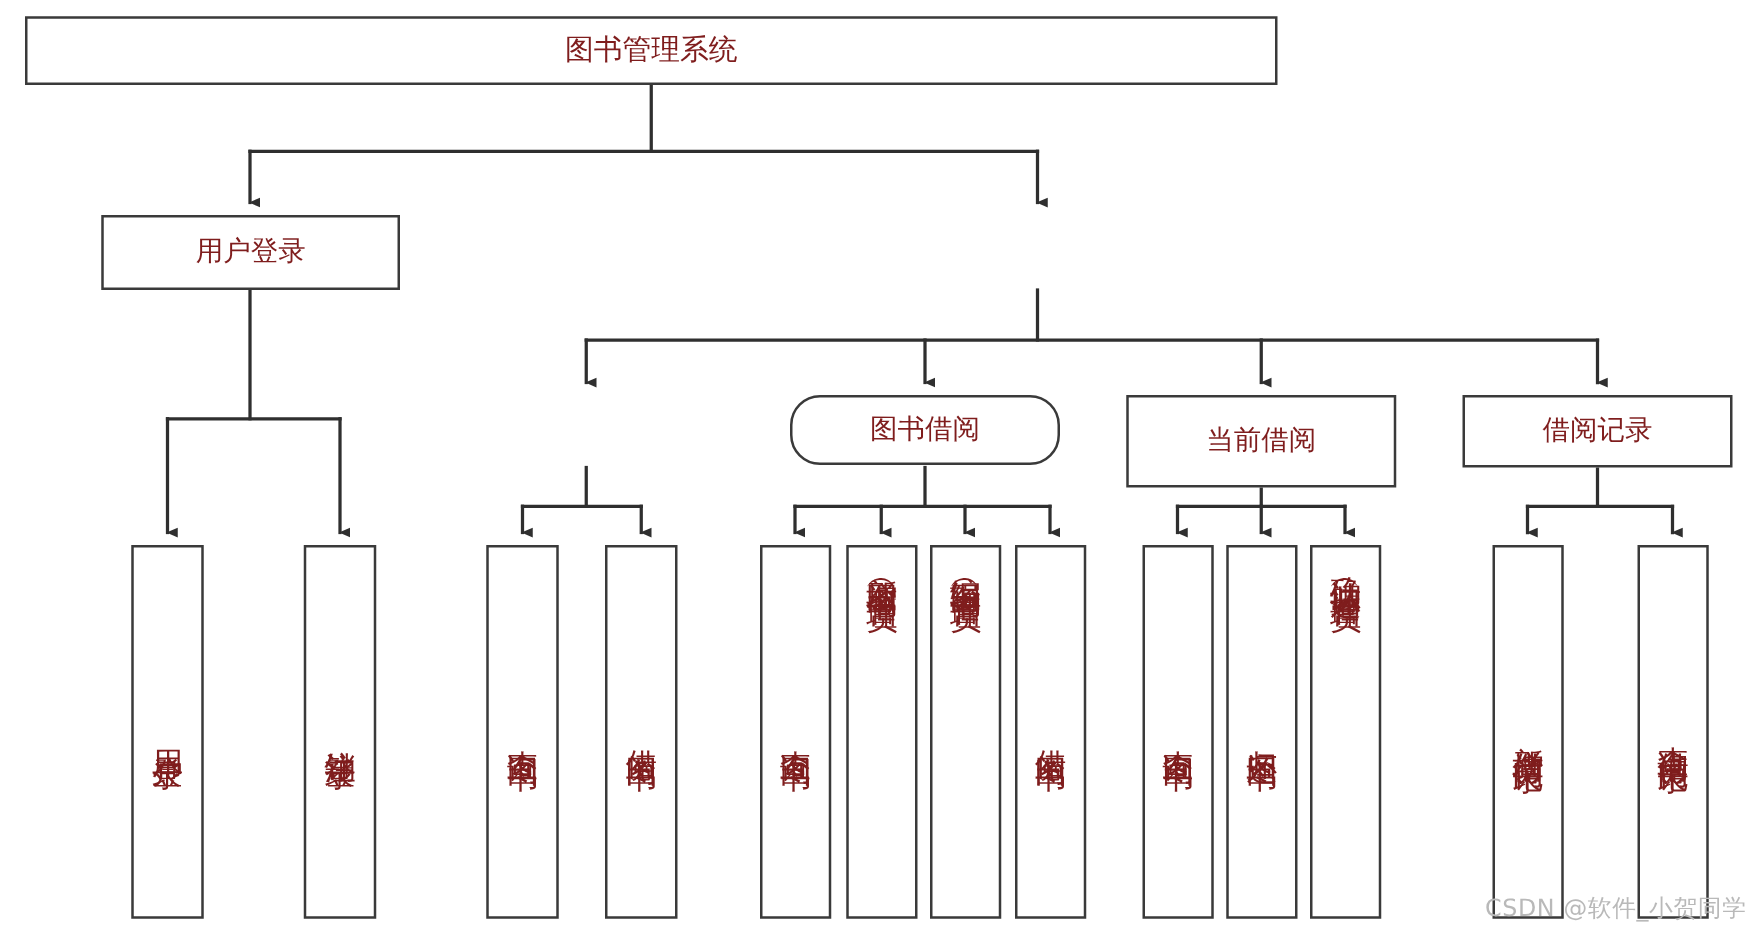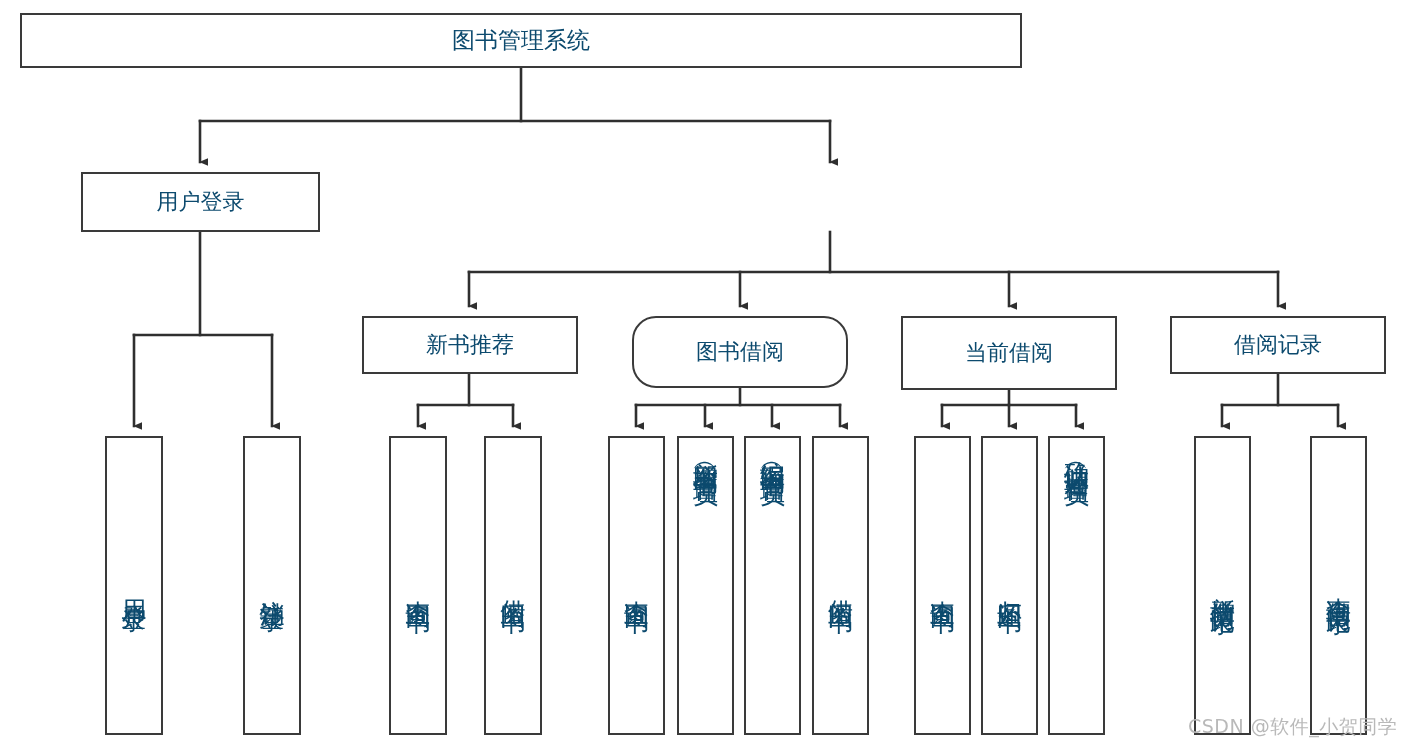--- a/index.html
+++ b/index.html
@@ -31,21 +31,21 @@
     box-sizing: border-box;
     border: 2px solid #3a3a3a;
     background: #ffffff;
     display: flex;
     align-items: center;
     justify-content: center;
     color: #2b2b2b;
   }
   .node-label {
     font-family: "DejaVu Sans", "Liberation Sans", sans-serif;
-    color: #0c4a6e;
+    color: #7f1d1d;
     line-height: 1.18;
     text-align: center;
     white-space: nowrap;
   }
   .lvl0 .node-label { font-size: 23px; }
   .lvl1 .node-label { font-size: 22px; }
   .lvl2 .node-label { font-size: 22px; }
   .leaf .node-label {
     writing-mode: vertical-rl;
     text-orientation: upright;
@@ -125,24 +125,21 @@
   </svg>
 
   <div class="node-box lvl0" style="left:20px; top:13px; width:1002px; height:55px;">
     <span class="node-label">图书管理系统</span>
   </div>
 
   <div class="node-box lvl1" style="left:81px; top:172px; width:239px; height:60px;">
     <span class="node-label">用户登录</span>
   </div>
 
-  <div class="node-box lvl2" style="left:362px; top:316px; width:216px; height:58px;">
-    <span class="node-label">新书推荐</span>
-  </div>
-  <div class="node-box lvl2" style="left:632px; top:316px; width:216px; height:72px;border-radius:24px;">
+  <div class="node-box lvl2" style="left:632px; top:316px; width:216px; height:56px;border-radius:24px;">
     <span class="node-label">图书借阅</span>
   </div>
   <div class="node-box lvl2" style="left:901px; top:316px; width:216px; height:74px;">
     <span class="node-label">当前借阅</span>
   </div>
   <div class="node-box lvl2" style="left:1170px; top:316px; width:216px; height:58px;">
     <span class="node-label">借阅记录</span>
   </div>
 
   <div class="node-box leaf center-text" style="left:105px; top:436px; width:58px; height:299px;">

